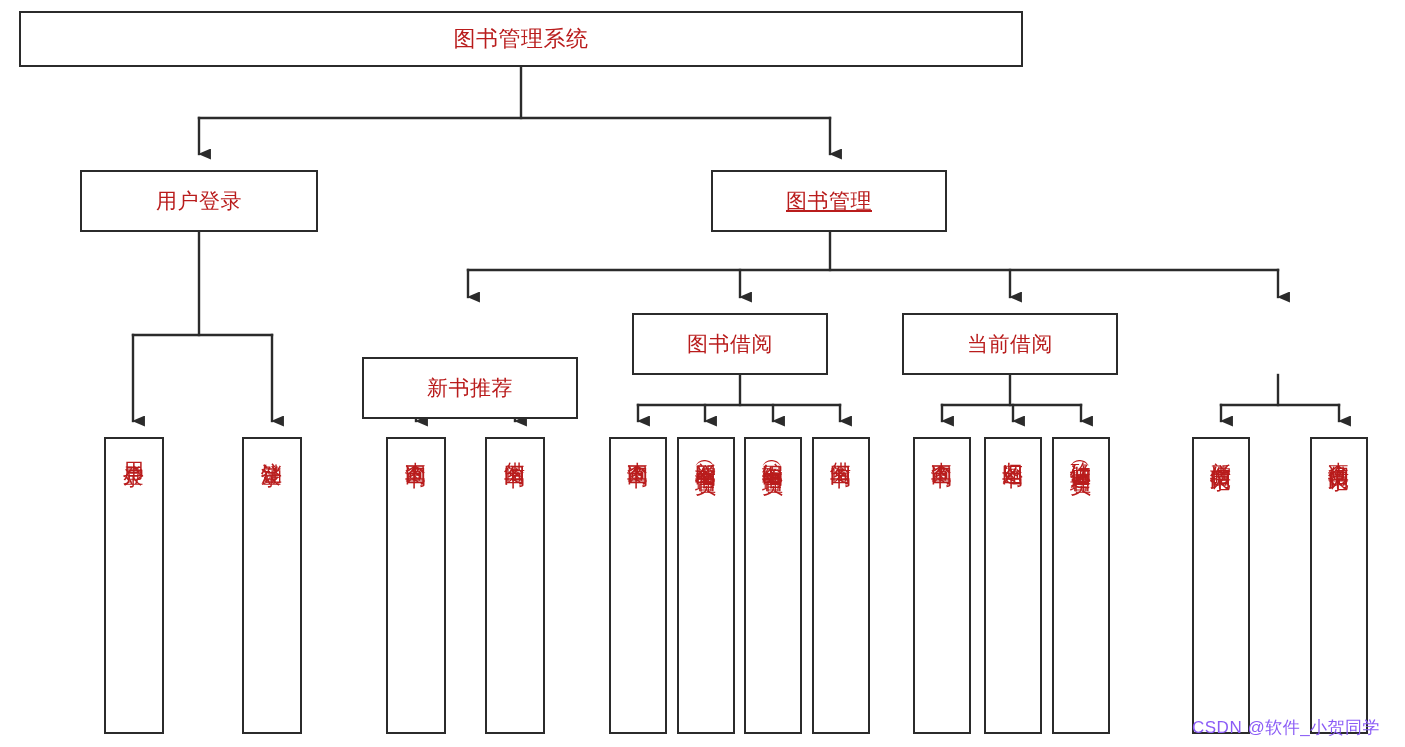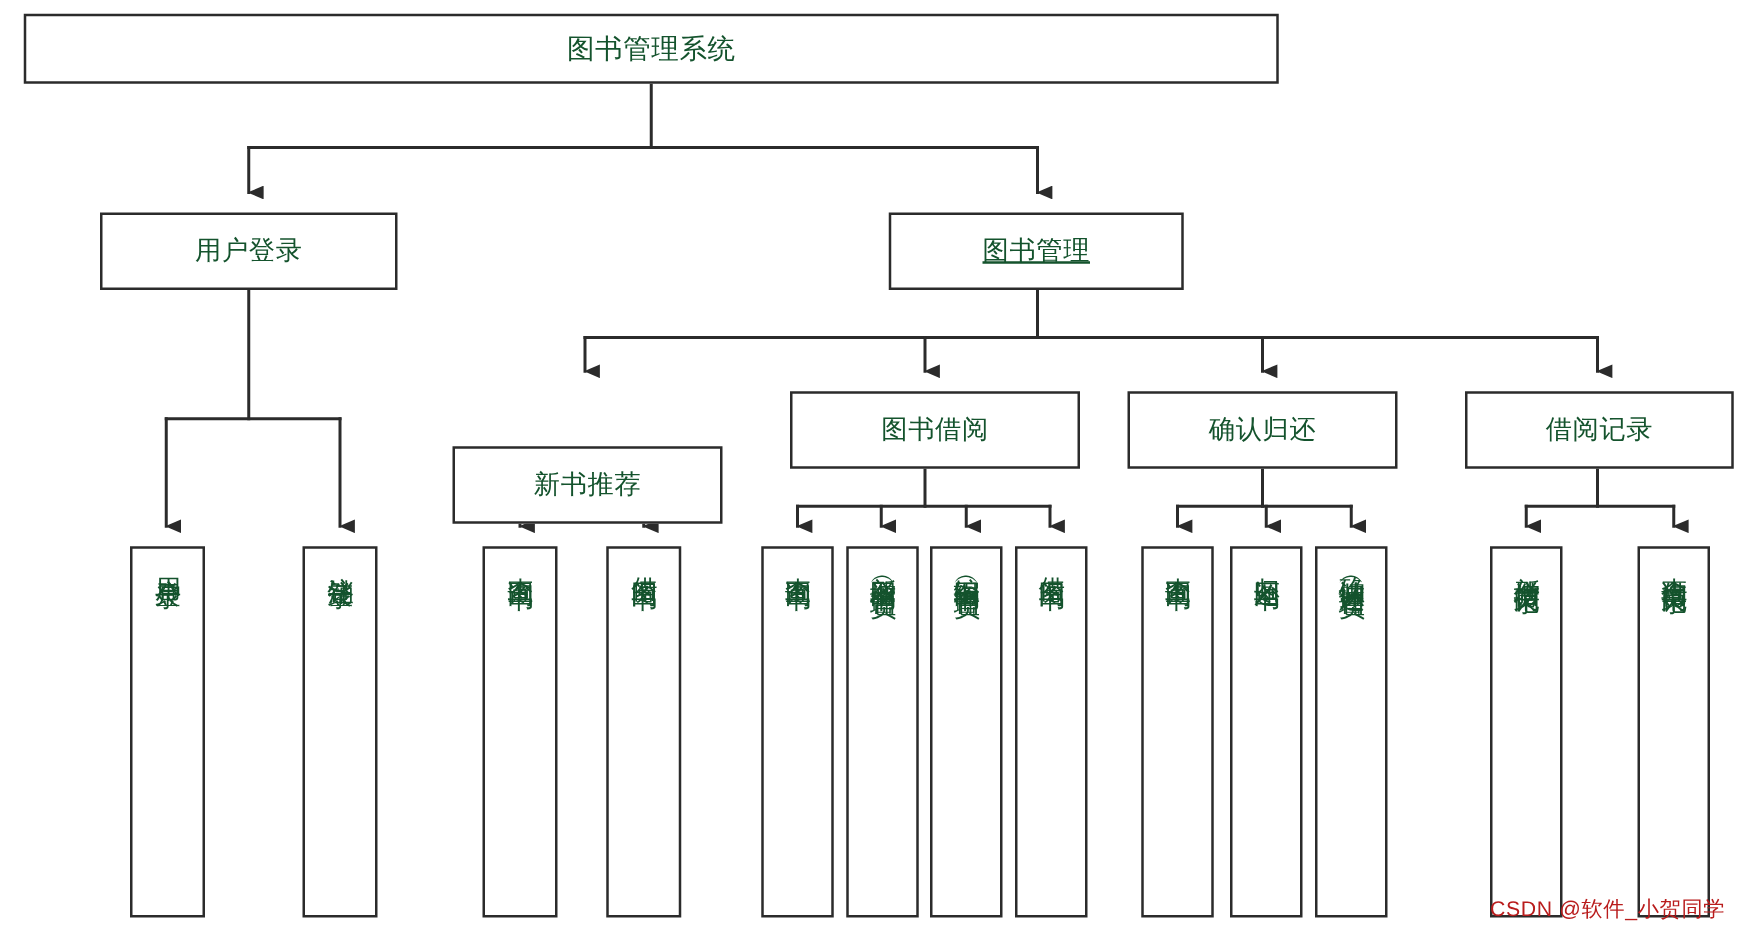--- a/index.html
+++ b/index.html
@@ -26,21 +26,21 @@
   }
   
   .node {
     position: absolute;
     box-sizing: border-box;
     background: #ffffff;
     border: 2px solid #2b2b2b;
     display: flex;
     align-items: center;
     justify-content: center;
-    color: #14532d;
+    color: #b91c1c;
   }
   .node .label {
     display: block;
     text-align: center;
     line-height: 1.18;
     letter-spacing: 0.5px;
   }
   .node.horizontal .label {
     writing-mode: horizontal-tb;
     font-size: 21px;
@@ -54,21 +54,21 @@
     text-orientation: upright;
     font-size: 21px;
     letter-spacing: 2px;
     line-height: 1.0;
     white-space: nowrap;
   }
   .node.root .label { font-size: 22px; }
 
   .watermark {
     position: absolute;
-    color: #b91c1c;
+    color: #8b5cf6;
     font-size: 17px;
     letter-spacing: 0.5px;
     white-space: nowrap;
     user-select: none;
   }
 </style>
 </head>
 <body>
 
 <div id="canvas">
@@ -130,28 +130,25 @@
   <div class="node horizontal" style="left:80px; top:170px; width:238px; height:62px;">
     <span class="label">用户登录</span>
   </div>
   <div class="node horizontal" style="left:711px; top:170px; width:236px; height:62px;text-decoration:underline;">
     <span class="label">图书管理</span>
   </div>
 
   <div class="node horizontal" style="left:362px; top:313px; width:216px; height:62px;margin-top:44px;">
     <span class="label">新书推荐</span>
   </div>
-  <div class="node horizontal" style="left:632px; top:313px; width:232px; height:62px;">
+  <div class="node horizontal" style="left:632px; top:313px; width:196px; height:62px;">
     <span class="label">图书借阅</span>
   </div>
   <div class="node horizontal" style="left:902px; top:313px; width:216px; height:62px;">
-    <span class="label">确认归还</span>
-  </div>
-  <div class="node horizontal" style="left:1172px; top:313px; width:215px; height:62px;">
-    <span class="label">借阅记录</span>
+    <span class="label">当前借阅</span>
   </div>
 
   <div class="node vertical" style="left:104px; top:437px; width:60px; height:297px;">
     <span class="label">用户登录</span>
   </div>
   <div class="node vertical" style="left:242px; top:437px; width:60px; height:297px;">
     <span class="label">注销登录</span>
   </div>
   <div class="node vertical" style="left:386px; top:437px; width:60px; height:297px;">
     <span class="label">查询图书</span>

